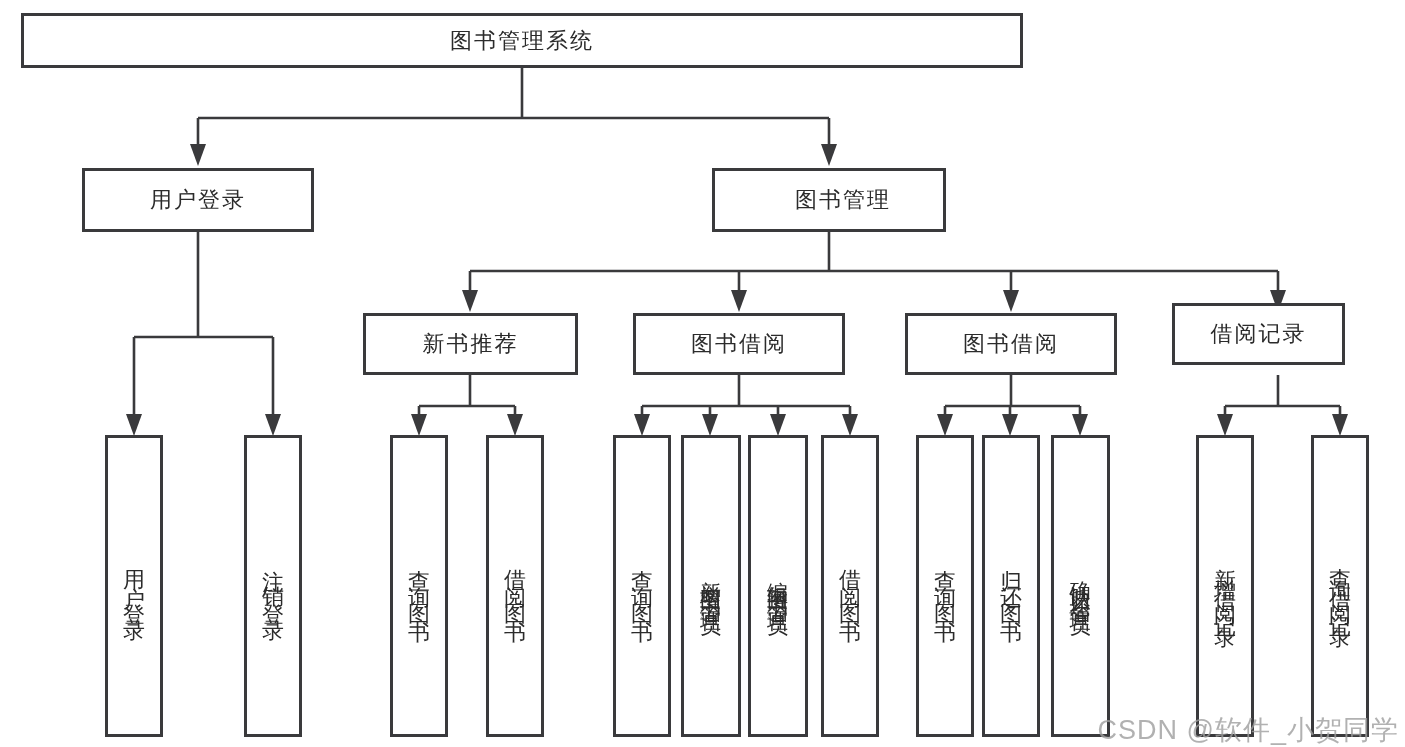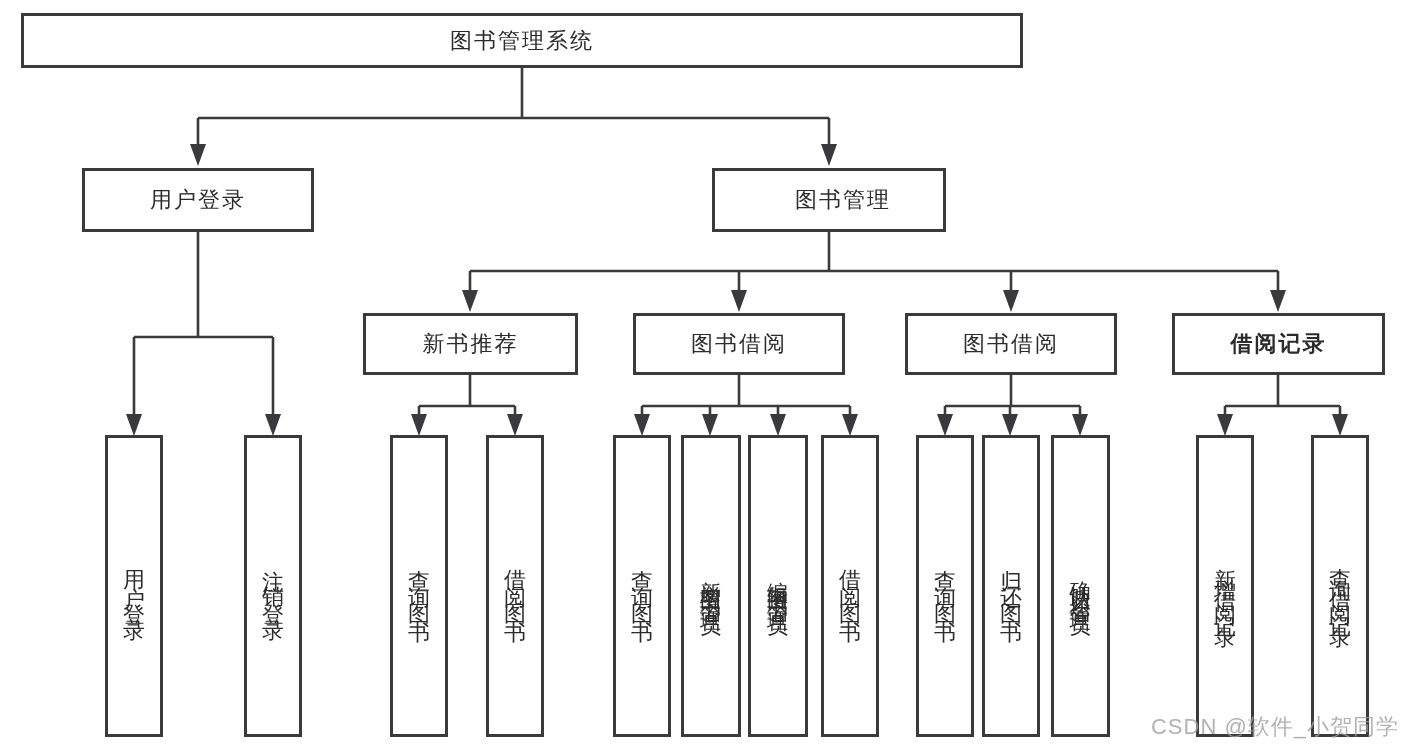--- a/index.html
+++ b/index.html
@@ -31,21 +31,21 @@
   .v6 span{letter-spacing:12px;}
   .v9 span{letter-spacing:5px;font-size:21px;}
 
   
   #root-box          {left:21px;  top:13px;  width:1002px;height:55px;}
   #user-login-box    {left:82px;  top:168px; width:232px; height:64px;}
   #book-mgmt-box     {left:712px; top:168px; width:234px; height:64px;padding-left:28px;}
   #new-book-box      {left:363px; top:313px; width:215px; height:62px;}
   #book-borrow-box   {left:633px; top:313px; width:212px; height:62px;}
   #current-borrow-box{left:905px; top:313px; width:212px; height:62px;}
-  #borrow-record-box {left:1172px;top:313px; width:213px; height:62px;font-weight:bold;}
+  #borrow-record-box {left:1172px;top:303px; width:173px; height:62px;}
 
   .leaf{top:435px;height:302px;width:58px;}
   #leaf-user-login   {left:105px;}
   #leaf-logout       {left:244px;}
   #leaf-nbr-query    {left:390px;}
   #leaf-nbr-borrow   {left:486px;}
   #leaf-bb-query     {left:613px;}
   #leaf-bb-add       {left:681px;width:60px;}
   #leaf-bb-edit      {left:748px;width:60px;}
   #leaf-bb-borrow    {left:821px;}
@@ -54,21 +54,21 @@
   #leaf-cb-confirm   {left:1051px;width:59px;}
   #leaf-br-add       {left:1196px;}
   #leaf-br-query     {left:1311px;}
 
   .connectors{position:absolute;left:0;top:0;width:1405px;height:747px;pointer-events:none;}
   .connectors path{stroke:var(--line);stroke-width:2.6;fill:none;}
   .connectors polygon{fill:var(--line);stroke:none;}
 
   #watermark{
     position:absolute;top:712px;right:6px;
-    font-size:22px;color:var(--watermark);
+    font-size:27px;color:var(--watermark);
     letter-spacing:1px;opacity:.8;z-index:10;white-space:nowrap;
   }
 </style>
 </head>
 <body>
 
 <div id="canvas">
 
   <svg class="connectors" viewBox="0 0 1405 747" xmlns="http://www.w3.org/2000/svg">
     <g>

